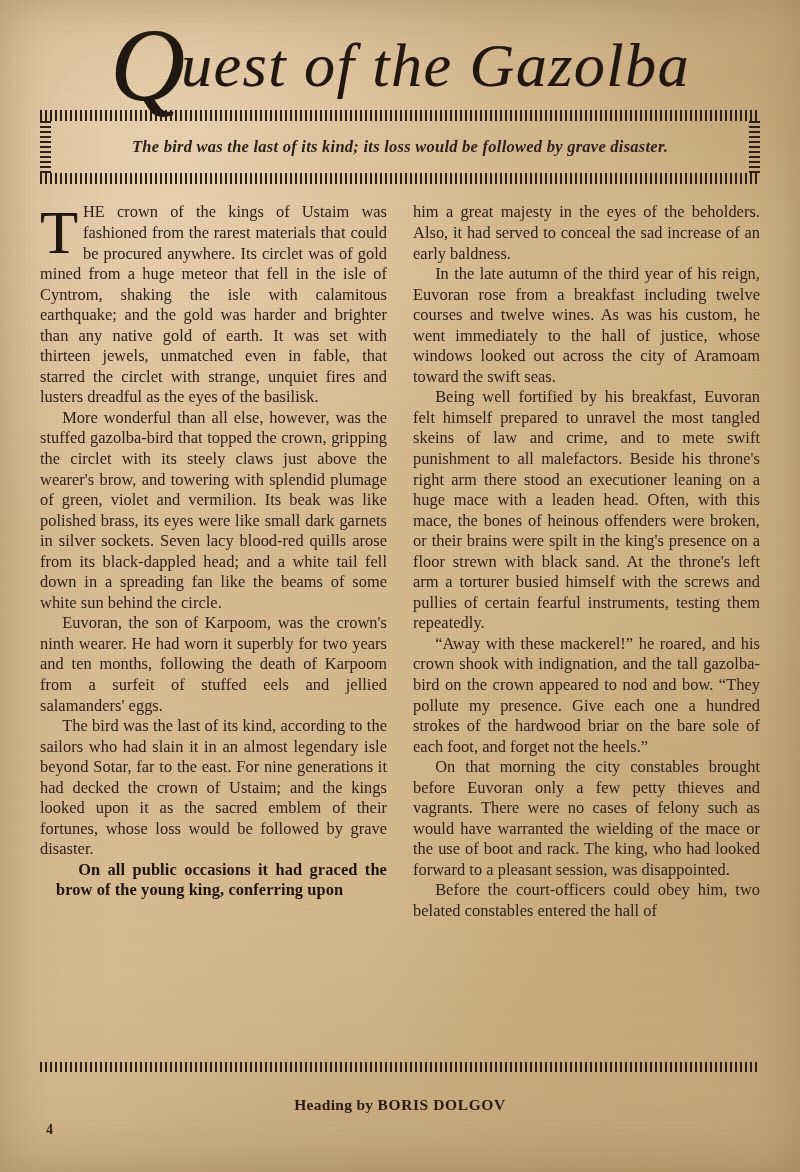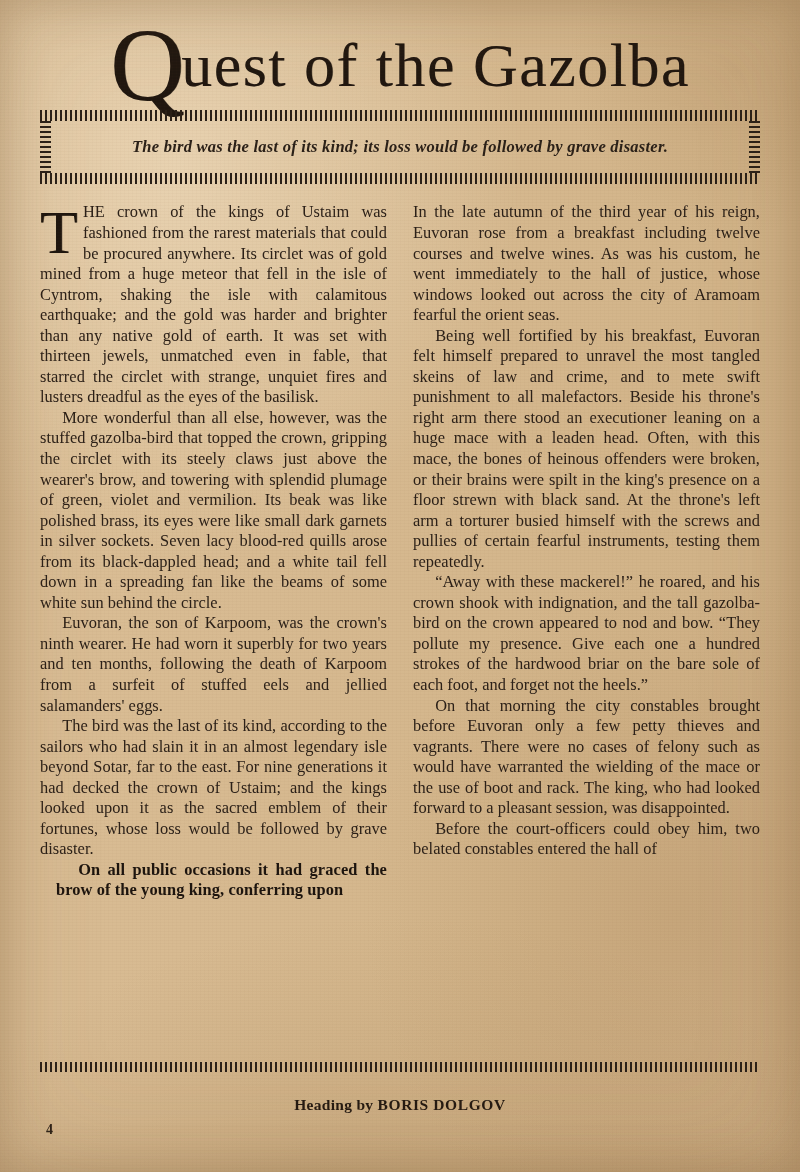--- a/index.html
+++ b/index.html
@@ -64,20 +64,21 @@
   .title {
     margin: 0;
     font-family: "Liberation Serif", "DejaVu Serif", serif;
     font-weight: 400;
     font-size: 62px;
     line-height: 1.0;
     letter-spacing: 1.5px;
     color: #201710;
     white-space: nowrap;
     text-shadow: 0.4px 0.3px 0 rgba(32,23,16,0.42);
+    font-style: italic;
   }
   .title .drop-q {
     font-size: 104px;
     line-height: 0;
     vertical-align: -14px;
     letter-spacing: -2px;
     margin-right: -2px;
   }
 
   
@@ -231,21 +232,22 @@
 
       <div class="col">
         <p class="dropcap-para"><span class="dropcap">T</span><span>HE crown of the kings of Ustaim was fashioned from the rarest materials that could be procured anywhere. Its circlet was of gold mined from a huge meteor that fell in the isle of Cyntrom, shaking the isle with calamitous earthquake; and the gold was harder and brighter than any native gold of earth. It was set with thirteen jewels, unmatched even in fable, that starred the circlet with strange, unquiet fires and lusters dreadful as the eyes of the basilisk.</span></p>
         <p>More wonderful than all else, however, was the stuffed gazolba-bird that topped the crown, gripping the circlet with its steely claws just above the wearer's brow, and towering with splendid plumage of green, violet and vermilion. Its beak was like polished brass, its eyes were like small dark garnets in silver sockets. Seven lacy blood-red quills arose from its black-dappled head; and a white tail fell down in a spreading fan like the beams of some white sun behind the circle.</p>
         <p>Euvoran, the son of Karpoom, was the crown's ninth wearer. He had worn it superbly for two years and ten months, following the death of Karpoom from a surfeit of stuffed eels and jellied salamanders' eggs.</p>
         <p>The bird was the last of its kind, according to the sailors who had slain it in an almost legendary isle beyond Sotar, far to the east. For nine generations it had decked the crown of Ustaim; and the kings looked upon it as the sacred emblem of their fortunes, whose loss would be followed by grave disaster.</p>
         <p class="inked">On all public occasions it had graced the brow of the young king, conferring upon</p>
       </div>
 
       <div class="col">
-        <p>In the late autumn of the third year of his reign, Euvoran rose from a breakfast including twelve courses and twelve wines. As was his custom, he went immediately to the hall of justice, whose windows looked out across the city of Aramoam fearful the orient seas.</p>
+        <p>him a great majesty in the eyes of the beholders. Also, it had served to conceal the sad increase of an early baldness.</p>
+        <p>In the late autumn of the third year of his reign, Euvoran rose from a breakfast including twelve courses and twelve wines. As was his custom, he went immediately to the hall of justice, whose windows looked out across the city of Aramoam toward the swift seas.</p>
         <p>Being well fortified by his breakfast, Euvoran felt himself prepared to unravel the most tangled skeins of law and crime, and to mete swift punishment to all malefactors. Beside his throne's right arm there stood an executioner leaning on a huge mace with a leaden head. Often, with this mace, the bones of heinous offenders were broken, or their brains were spilt in the king's presence on a floor strewn with black sand. At the throne's left arm a torturer busied himself with the screws and pullies of certain fearful instruments, testing them repeatedly.</p>
         <p>“Away with these mackerel!” he roared, and his crown shook with indignation, and the tall gazolba-bird on the crown appeared to nod and bow. “They pollute my presence. Give each one a hundred strokes of the hardwood briar on the bare sole of each foot, and forget not the heels.”</p>
         <p>On that morning the city constables brought before Euvoran only a few petty thieves and vagrants. There were no cases of felony such as would have warranted the wielding of the mace or the use of boot and rack. The king, who had looked forward to a pleasant session, was disappointed.</p>
         <p>Before the court-officers could obey him, two belated constables entered the hall of</p>
       </div>
 
     </div>
   </div>
 
   <div class="footer-rule"></div>

